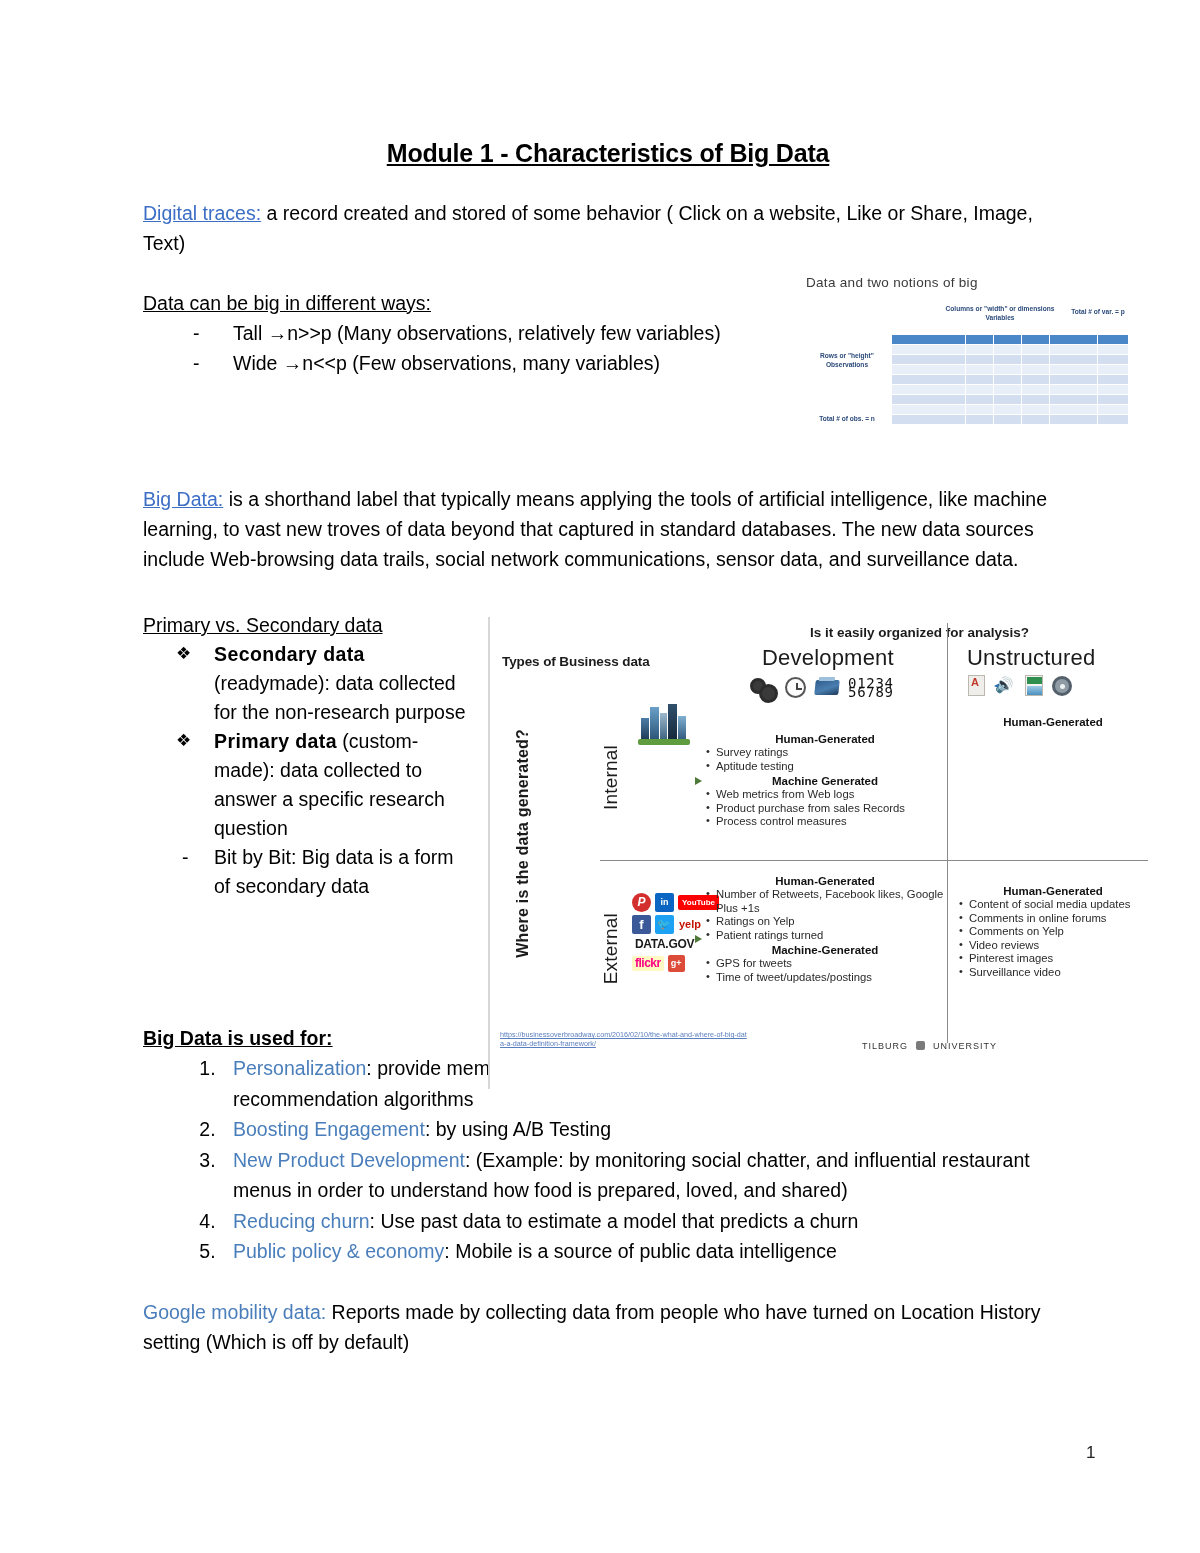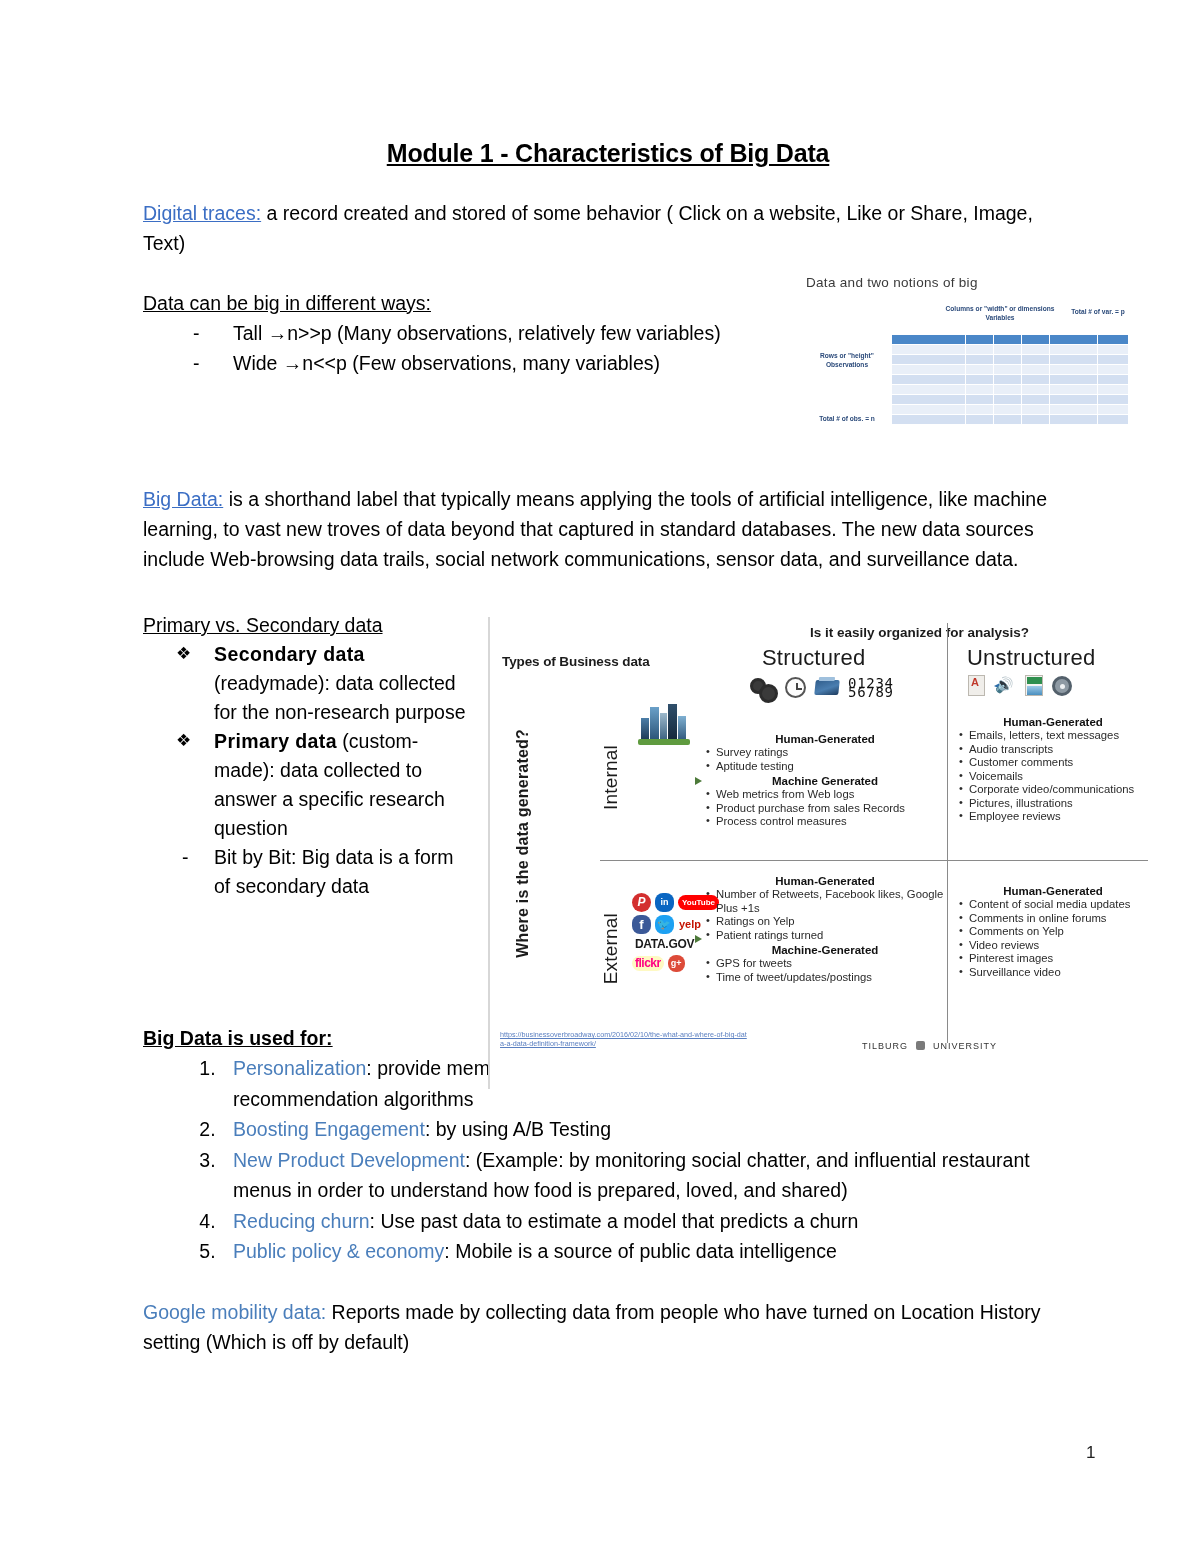--- a/index.html
+++ b/index.html
@@ -477,21 +477,21 @@
     width: 98px;
     display: flex;
     flex-wrap: wrap;
     gap: 3px 4px;
     align-items: center;
   }
   .logo-chip {
     font-size: 9px;
     font-weight: bold;
     color: #fff;
-    border-radius: 8px;
+    border-radius: 2px;
     padding: 2px 3px;
     line-height: 11px;
     display: inline-flex;
     align-items: center;
     justify-content: center;
   }
   .lg-pin { background: #d32f2f; border-radius: 50%; width: 19px; height: 19px; font-size: 12px; font-style: italic; }
   .lg-in  { background: #0a66c2; width: 19px; height: 19px; }
   .lg-yt  { background: #ff0000; padding: 2px 4px; font-size: 8px; }
   .lg-fb  { background: #3b5998; width: 19px; height: 19px; font-size: 13px; }
@@ -667,21 +667,21 @@
             <td class="c6"></td>
           </tr>
     </tbody>
       </table>
   </div>
 
   <div class="fig2">
 
     <div class="f2-typeslabel">Types of Business data</div>
     <div class="f2-question">Is it easily organized for analysis?</div>
-    <div class="f2-structured">Structured</div>
+    <div class="f2-structured">Development</div>
     <div class="f2-unstructured">Unstructured</div>
 
     <div class="f2-vdiv"></div>
     <div class="f2-hdiv"></div>
 
     <div class="f2-vertlabel f2-wheregen">Where is the data generated?</div>
     <div class="f2-vertlabel f2-internal">Internal</div>
     <div class="f2-vertlabel f2-external">External</div>
 
     <div class="icon-row" style="left:260px; top:60px;">
@@ -728,29 +728,20 @@
       <div class="f2-hdr">Machine Generated</div>
       <ul class="f2-ul">
         <li>Web metrics from Web logs</li>
         <li>Product purchase from sales Records</li>
         <li>Process control measures</li>
       </ul>
     </div>
 
     <div class="f2-block blk-ui">
       <div class="f2-hdr">Human-Generated</div>
-      <ul class="f2-ul">
-        <li>Emails, letters, text messages</li>
-        <li>Audio transcripts</li>
-        <li>Customer comments</li>
-        <li>Voicemails</li>
-        <li>Corporate video/communications</li>
-        <li>Pictures, illustrations</li>
-        <li>Employee reviews</li>
-      </ul>
     </div>
 
     <div class="f2-block blk-se">
       <div class="f2-hdr">Human-Generated</div>
       <ul class="f2-ul">
         <li>Number of Retweets, Facebook likes, Google Plus +1s</li>
         <li>Ratings on Yelp</li>
         <li>Patient ratings turned</li>
       </ul>
       <div class="f2-hdr">Machine-Generated</div>

